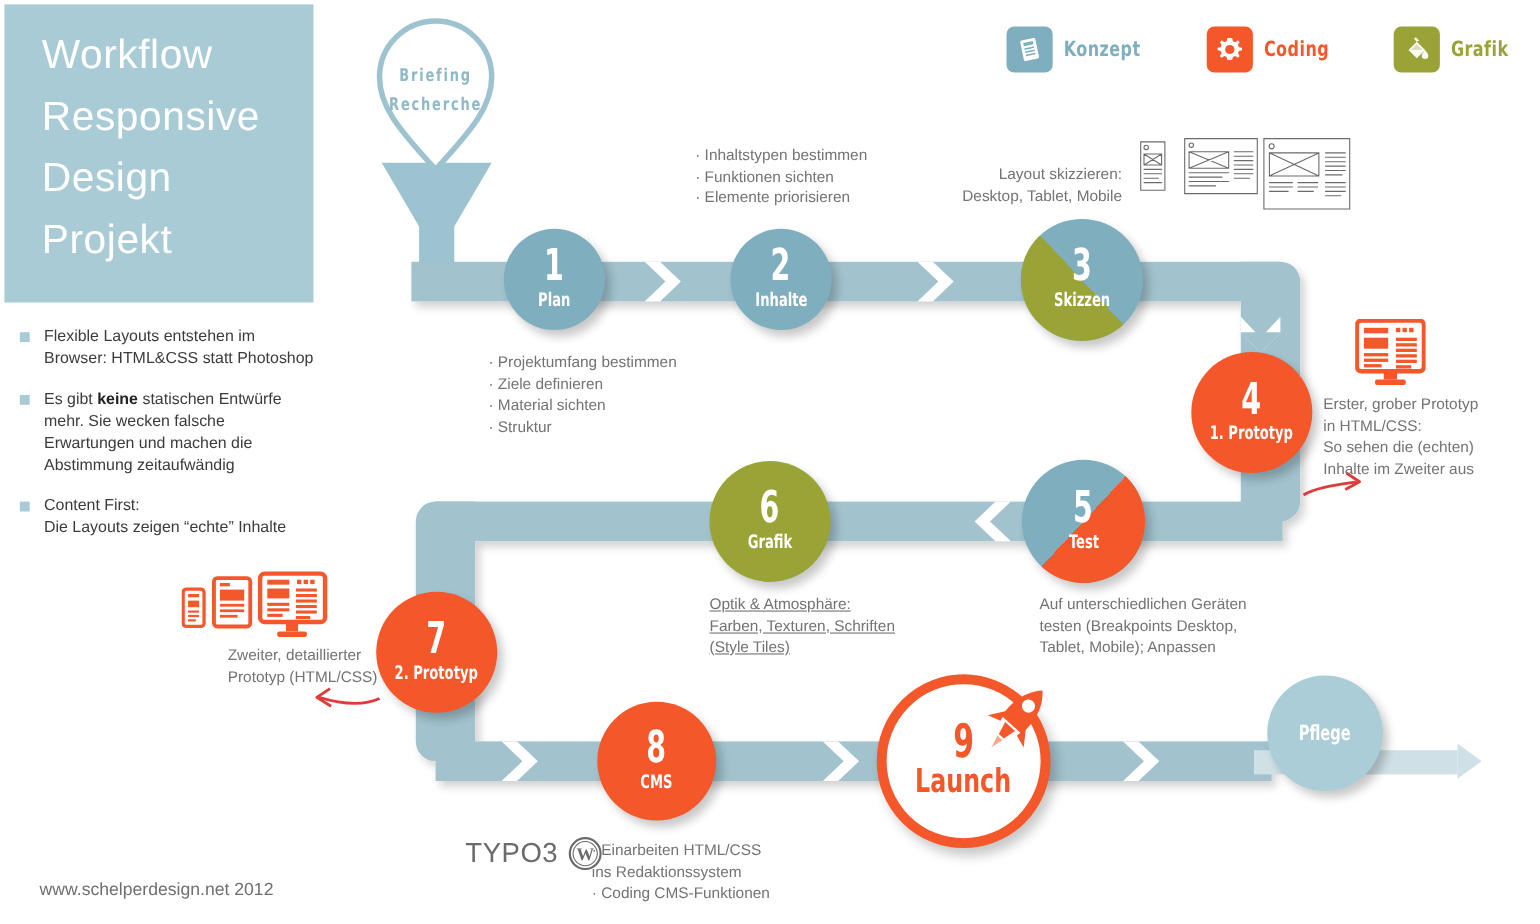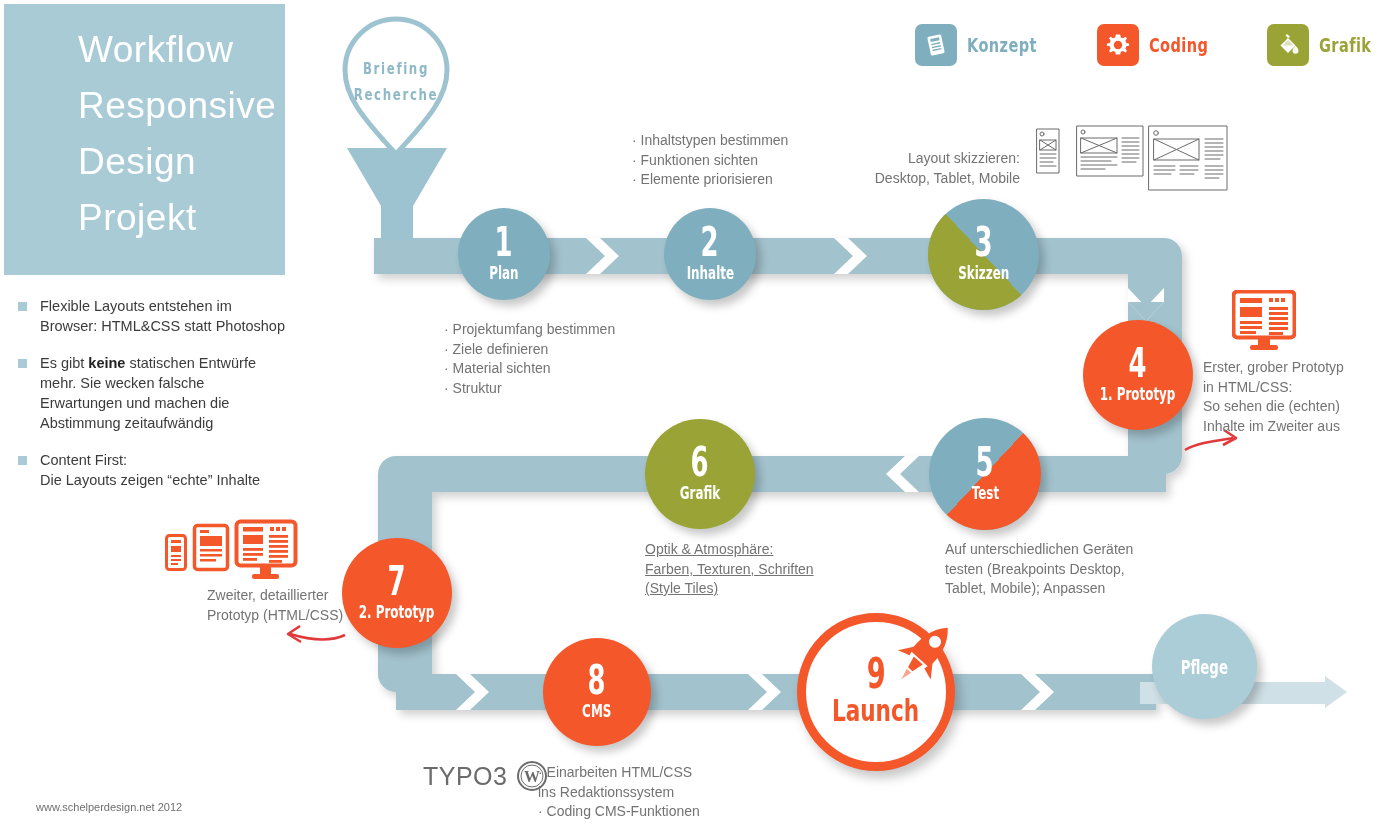--- a/index.html
+++ b/index.html
@@ -17,30 +17,30 @@
   
   .title-panel{
     position:absolute;left:0;top:0;width:285px;height:275px;
     background:#a9cbd6;
   }
   .title-panel .title-text{
     position:absolute;left:38px;top:22px;width:240px;
     color:#ffffff;font-size:37px;line-height:56px;font-weight:300;
     letter-spacing:0.5px;
   }
-  .title-line{display:block;margin-left:40px;}
+  .title-line{display:block;}
 
   
   .bullets{position:absolute;left:18px;top:296px;width:270px;}
   .bullet-item{position:relative;padding-left:22px;margin-bottom:17px;color:#3b3b3b;font-size:14.5px;line-height:20px;}
   .bullet-item .sq{position:absolute;left:0;top:6px;width:9px;height:9px;background:#a9cbd6;}
   .bullet-item b{font-weight:bold;color:#222;}
 
   
-  .footer{position:absolute;left:36px;top:801px;color:#6f6f6f;font-size:11px;}
+  .footer{position:absolute;left:36px;top:801px;color:#6f6f6f;font-size:16px;}
 
   
   .legend{position:absolute;left:915px;top:24px;display:flex;gap:48px;align-items:center;}
   .legend-item{display:flex;align-items:center;gap:10px;}
   .legend-box{width:42px;height:42px;border-radius:7px;display:flex;align-items:center;justify-content:center;}
   .legend-label{font-size:19px;font-weight:bold;letter-spacing:0.5px;font-family:"DejaVu Sans Condensed","Liberation Sans",sans-serif;transform:scaleX(.85);transform-origin:left center;}
 
   
   .conn-svg{position:absolute;left:0;top:0;width:1400px;height:840px;pointer-events:none;z-index:1;}
 

